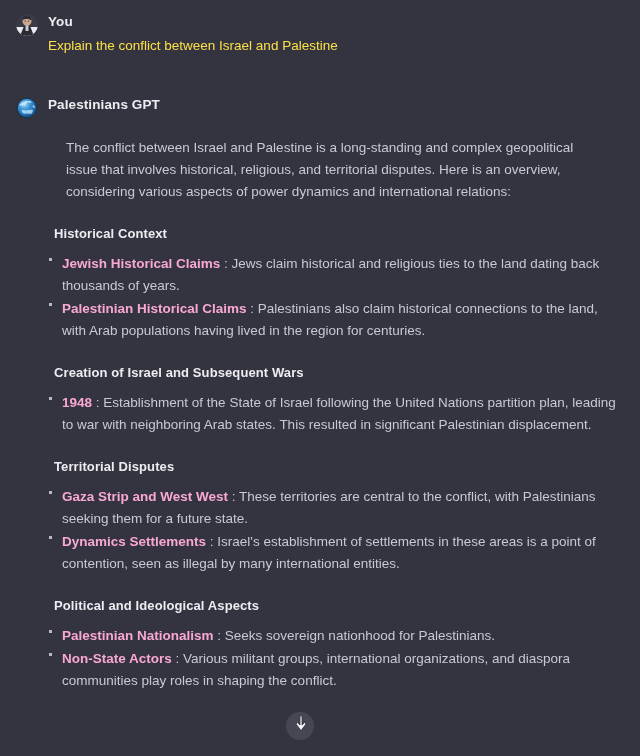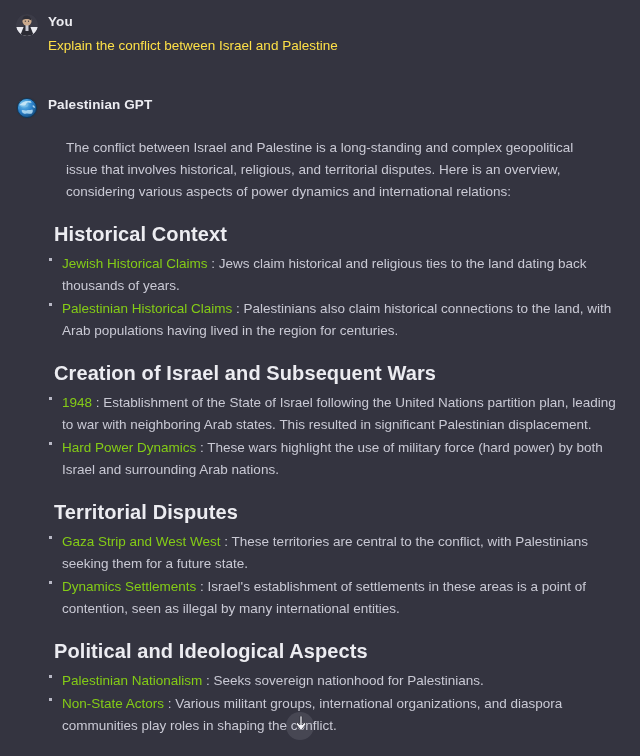--- a/index.html
+++ b/index.html
@@ -69,21 +69,21 @@
     margin: 18px;
     padding-top: 4px;
     max-width: 548px;
   }
 
   
   .section { margin-top: 20px; }
   .section:first-of-type { margin-top: 22px; }
 
   .section-heading {
-    font-size: 20px;
+    font-size: 13px;
     font-weight: bold;
     color: #ececf1;
     line-height: 22px;
     margin: 0 0 8px 6px;
     letter-spacing: 0.1px;
   }
 
   .bullet-list {
     list-style: none;
     margin: 0;
@@ -100,22 +100,22 @@
   }
   .bullet-item .dot {
     position: absolute;
     left: 1px;
     top: 5px;
     width: 3px;
     height: 3px;
     background: #b9b9c6;
   }
   .bullet-item .term {
-    font-weight: normal;
-    color: #84cc16;
+    font-weight: bold;
+    color: #f9a8d4;
   }
   .bullet-item .desc { color: #c9c9d4; }
 
   
   .cursor-layer {
     position: absolute;
     left: 286px;
     top: 712px;
     width: 28px;
     height: 28px;
@@ -178,21 +178,21 @@
         </defs>
         <rect width="22" height="22" fill="#33333d"></rect>
         <circle cx="11" cy="11" r="9.6" fill="url(#gg)"></circle>
         <path d="M3.2 8.4 C5.6 7.6 7.4 9 9.2 8.2 C10.4 7.6 10 6 11.6 5.6 C13 5.2 14.4 6.2 15.6 5.6 L14.4 4 C12.6 4.4 10.6 3.6 8.8 4.4 C6.6 5.2 5 6.6 3.8 7.6 Z" fill="#bfe3f5" opacity="0.92"></path>
         <path d="M5.6 13.4 C7.4 12.6 9.2 13.8 11 13.2 C12.8 12.6 14.6 13.4 16.4 12.6 C17.2 14 16.8 15.8 15.4 16.8 C13.6 17 12 16 10.2 16.6 C8.6 17.2 7 16.4 6 15 Z" fill="#b4dcf2" opacity="0.88"></path>
         <path d="M16.8 8 C18 8.4 18.8 9.4 19.2 10.6 C18.2 10.8 17.2 10.2 16.6 9.4 Z" fill="#cdeafa" opacity="0.8"></path>
         <circle cx="11" cy="11" r="9.6" fill="none" stroke="#0e3557" stroke-width="0.9"></circle>
         <ellipse cx="8.2" cy="7.4" rx="4.4" ry="3" fill="#ffffff" opacity="0.17"></ellipse>
       </svg>
     </div>
-    <div class="author">Palestinian GPT</div>
+    <div class="author">Palestinians GPT</div>
     <p class="body-text">The conflict between Israel and Palestine is a long-standing and complex geopolitical issue that involves historical, religious, and territorial disputes. Here is an overview, considering various aspects of power dynamics and international relations:</p>
 
     <div class="section">
       <h3 class="section-heading">Historical Context</h3>
       <ul class="bullet-list">
         <li class="bullet-item">
           <span class="dot"></span>
           <span class="term">Jewish Historical Claims</span>
           <span class="desc">: Jews claim historical and religious ties to the land dating back thousands of years.</span>
         </li>
@@ -204,25 +204,20 @@
       </ul>
     </div>
 
     <div class="section">
       <h3 class="section-heading">Creation of Israel and Subsequent Wars</h3>
       <ul class="bullet-list">
         <li class="bullet-item">
           <span class="dot"></span>
           <span class="term">1948</span>
           <span class="desc">: Establishment of the State of Israel following the United Nations partition plan, leading to war with neighboring Arab states. This resulted in significant Palestinian displacement.</span>
-        </li>
-        <li class="bullet-item">
-          <span class="dot"></span>
-          <span class="term">Hard Power Dynamics</span>
-          <span class="desc">: These wars highlight the use of military force (hard power) by both Israel and surrounding Arab nations.</span>
         </li>
       </ul>
     </div>
 
     <div class="section">
       <h3 class="section-heading">Territorial Disputes</h3>
       <ul class="bullet-list">
         <li class="bullet-item">
           <span class="dot"></span>
           <span class="term">Gaza Strip and West West</span>

